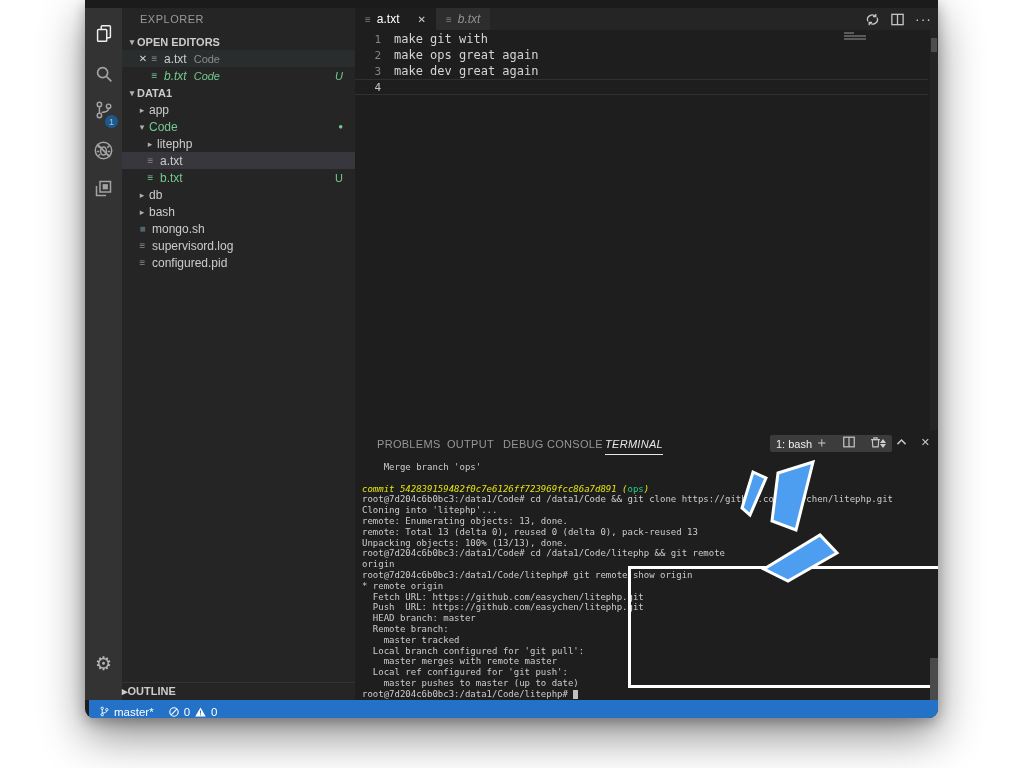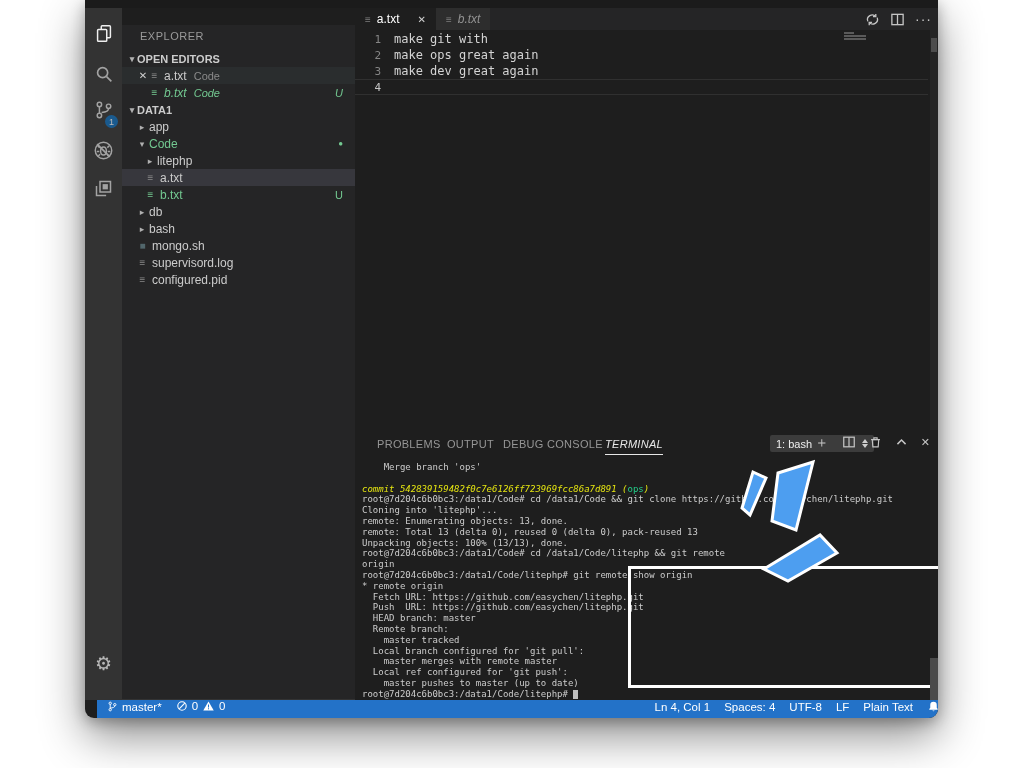--- a/index.html
+++ b/index.html
@@ -18,21 +18,21 @@
   .act-item { position:absolute; left:0; width:37px; height:40px; display:flex; align-items:center;
               justify-content:center; opacity:.65; cursor:pointer; }
   .act-item.active { opacity:1; }
   .act-badge { position:absolute; right:4px; bottom:2px; width:13px; height:13px; border-radius:50%;
                background:#0e70c0; color:#fff; font-size:9px; display:flex; align-items:center;
                justify-content:center; }
   .gear { position:absolute; left:0; bottom:22px; width:37px; height:30px; display:flex;
           align-items:center; justify-content:center; color:#c5c5c5; font-size:19px; opacity:.9; }
 
   
-  .sidebar { position:absolute; left:37px; top:25px; width:233px; height:692px; background:#252526;
+  .sidebar { position:absolute; left:37px; top:8px; width:233px; height:692px; background:#252526;
              color:#cccccc; font-size:12px; }
   .sb-title { position:absolute; left:18px; top:5px; font-size:11px; color:#9a9a9a; letter-spacing:.5px; }
   .sb-header { position:absolute; left:0; width:100%; height:17px; display:flex; align-items:center;
                font-size:11px; font-weight:bold; color:#cccccc; cursor:pointer; }
   .sb-header .tw { width:10px; margin-left:5px; font-size:9px; color:#b0b0b0; text-align:center; }
   .rows { position:absolute; left:0; width:100%; }
   .row { position:relative; height:17px; display:flex; align-items:center; cursor:pointer; white-space:nowrap; }
   .row .closex { width:12px; margin-left:15px; color:#d0d0d0; font-size:10px; text-align:center; }
   .row .ficon { width:11px; margin-right:4px; color:#8a8a8a; font-size:10px; text-align:center; }
   .row .detail { margin-left:7px; color:#8a8a8a; font-size:11px; }
@@ -67,21 +67,21 @@
   .minimap-marks { position:absolute; right:68px; top:2px; width:26px; }
   .minimap-marks div { height:2px; background:#5a5a5a; margin-bottom:1px; }
   .ruler { position:absolute; right:0; top:0; width:8px; height:100%; background:#242424; }
   .ruler .thumb { position:absolute; left:1px; top:8px; width:6px; height:14px; background:#4d4d4d; }
 
   
   .panel { position:absolute; left:0; top:422px; width:100%; height:270px; background:#1e1e1e; }
   .panel-head { position:absolute; left:0; top:0; width:100%; height:28px; }
   .ptab { position:absolute; top:8px; font-size:11px; color:#969696; letter-spacing:.3px; cursor:pointer; }
   .ptab.active { color:#e7e7e7; border-bottom:1px solid #e7e7e7; padding-bottom:4px;font-style:italic; }
-  .pselect { position:absolute; left:415px; top:5px; width:104px; height:17px; background:#3c3c3c;
+  .pselect { position:absolute; left:415px; top:5px; width:122px; height:17px; background:#3c3c3c;
              border-radius:2px; color:#f0f0f0; font-size:11px; display:flex; align-items:center;
              padding:0 6px; cursor:pointer; }
   .pselect .arrows { margin-left:auto; display:flex; flex-direction:column; gap:1px; }
   .pselect .arrows i { width:0; height:0; border-left:3px solid transparent; border-right:3px solid transparent; }
   .pselect .arrows i.up { border-bottom:4px solid #cfcfcf; }
   .pselect .arrows i.dn { border-top:4px solid #cfcfcf; }
   .picons { position:absolute; right:8px; top:5px; display:flex; gap:13px; align-items:center; color:#c5c5c5; }
   .picons > * { cursor:pointer; }
   .plus { font-size:14px; line-height:14px; }
   .pclose { font-size:11px; }
@@ -91,22 +91,22 @@
           color:#cccccc; white-space:pre; }
   .t-y { color:#e5e510;font-style:italic; }
   .t-g { color:#23d18b; }
   .t-cursor { display:inline-block; width:5px; height:9px; background:#c0c0c0; vertical-align:-1px; }
   .term-thumb { position:absolute; right:0; top:228px; width:8px; height:42px; background:#4a4a4a; }
 
   .hl-box { position:absolute; left:273px; top:136px; width:373px; height:122px;
             border:3px solid #ffffff; pointer-events:none; }
 
   
-  .statusbar { position:absolute; left:12px; top:700px; width:100%; height:18px; background:#2372c8;
-               color:#ffffff; font-size:11.5px; display:flex; align-items:flex-start; padding:0 10px; }
+  .statusbar { position:absolute; left:4px; top:700px; width:100%; height:18px; background:#2372c8;
+               color:#ffffff; font-size:11.5px; display:flex; align-items:flex-end; padding:0 10px; }
   .sb-item { display:flex; align-items:center; gap:4px; margin-right:14px; cursor:pointer; white-space:nowrap; }
   .sb-right { margin-left:auto; display:flex; align-items:center; }
   .sb-right .sb-item { margin-right:0; margin-left:14px; }
 
   
   .annot { position:absolute; left:0; top:0; width:1024px; height:768px; pointer-events:none; z-index:50; }
 </style>
 </head>
 <body>
 
@@ -353,33 +353,20 @@
             <line x1="4.3" y1="11.7" x2="11.7" y2="4.3"></line>
           </svg>
         <span>0</span>
         <svg width="13" height="12" viewBox="0 0 16 16">
             <path d="M8 2L15 14H1z" fill="#fff"></path>
             <rect x="7.3" y="6" width="1.4" height="4" fill="#2372c8"></rect>
             <rect x="7.3" y="11" width="1.4" height="1.4" fill="#2372c8"></rect>
           </svg>
         <span>0</span>
       </div>
-      <div class="sb-right">
-        <span class="sb-item">Ln 4, Col 1</span>
-        <span class="sb-item">Spaces: 4</span>
-        <span class="sb-item">UTF-8</span>
-        <span class="sb-item">LF</span>
-        <span class="sb-item">Plain Text</span>
-        <span class="sb-item">
-          <svg width="13" height="13" viewBox="0 0 16 16" fill="#fff">
-              <path d="M8 2a4 4 0 0 0-4 4v3.5L2.8 11v1h10.4v-1L12 9.5V6a4 4 0 0 0-4-4z"></path>
-              <path d="M6.6 13a1.5 1.5 0 0 0 2.8 0z"></path>
-            </svg>
-        </span>
-      </div>
     </div>
   </div>
 
   <svg class="annot" viewBox="0 0 1024 768">
     <polygon points="753,472 766,478 750,515 742,508" fill="#4d9ef0" stroke="#ffffff" stroke-width="3"></polygon>
     <polygon points="778,473 813,462 796,530 772,521" fill="#4d9ef0" stroke="#ffffff" stroke-width="3"></polygon>
     <polygon points="764,569 820,535 837,553 788,581" fill="#4d9ef0" stroke="#ffffff" stroke-width="3"></polygon>
   </svg>
 </div>
 

